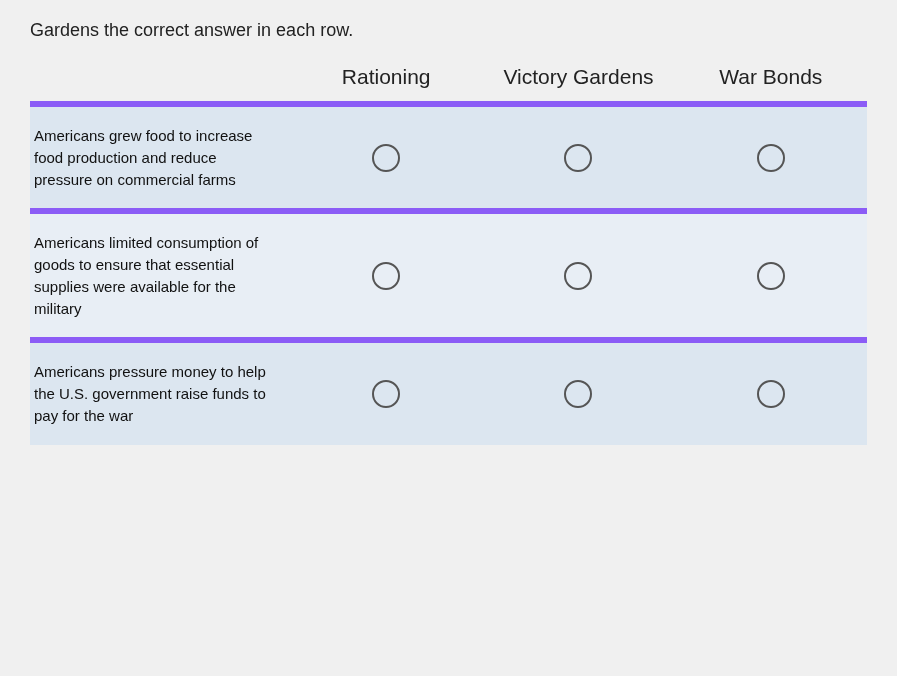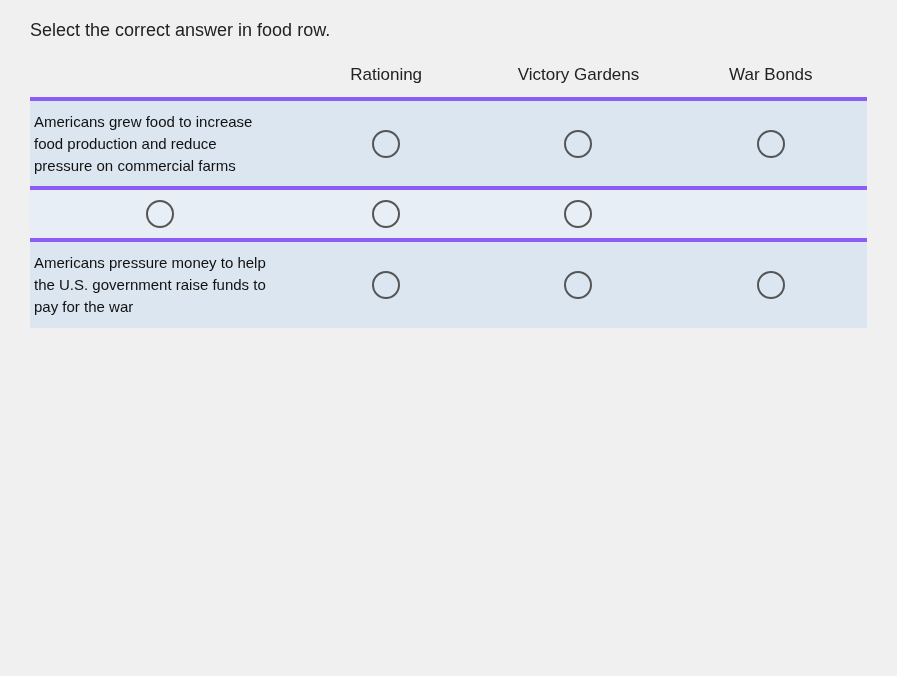--- a/index.html
+++ b/index.html
@@ -27,35 +27,35 @@
 
     .header-row {
       display: grid;
       grid-template-columns: 260px 1fr 1fr 1fr;
       background-color: #f0f0f0;
       padding: 0 0 12px 0;
     }
 
     .header-cell {
       text-align: center;
-      font-size: 17px;
+      font-size: 21px;
       font-weight: 500;
       color: #222;
     }
 
     .header-cell-empty {
       
     }
 
     .data-row {
       display: grid;
       grid-template-columns: 260px 1fr 1fr 1fr;
       align-items: center;
-      border-top: 4px solid #8b5cf6;
-      padding: 10px 0;
+      border-top: 6px solid #8b5cf6;
+      padding: 18px 0;
     }
 
     .data-row:nth-child(odd) {
       background-color: #dce6f0;
     }
 
     .data-row:nth-child(even) {
       background-color: #e8eef5;
     }
 
@@ -92,21 +92,21 @@
     }
 
     .rows-wrapper {
       display: flex;
       flex-direction: column;
     }
   </style>
 </head>
 <body>
 
-<p class="instruction">Select the correct answer in food row.</p>
+<p class="instruction">Gardens the correct answer in each row.</p>
 
 <div class="header-row">
   <div class="header-cell header-cell-empty"></div>
   <div class="header-cell">Rationing</div>
   <div class="header-cell">Victory Gardens</div>
   <div class="header-cell">War Bonds</div>
 </div>
 
 <div class="rows-wrapper">
 
@@ -117,20 +117,21 @@
     </div>
     <div class="radio-cell">
       <input type="radio" class="radio-btn" name="row1" value="warbonds" style="">
     </div>
     <div class="radio-cell">
       <input type="radio" class="radio-btn" name="row1" value="victorygardens" style="">
     </div>
   </div>
 
   <div class="data-row">
+    <div class="row-label">Americans limited consumption of goods to ensure that essential supplies were available for the military</div>
     <div class="radio-cell">
       <input type="radio" class="radio-btn" name="row2" value="rationing" style="">
     </div>
     <div class="radio-cell">
       <input type="radio" class="radio-btn" name="row2" value="warbonds" style="">
     </div>
     <div class="radio-cell">
       <input type="radio" class="radio-btn" name="row2" value="victorygardens" style="">
     </div>
   </div>

